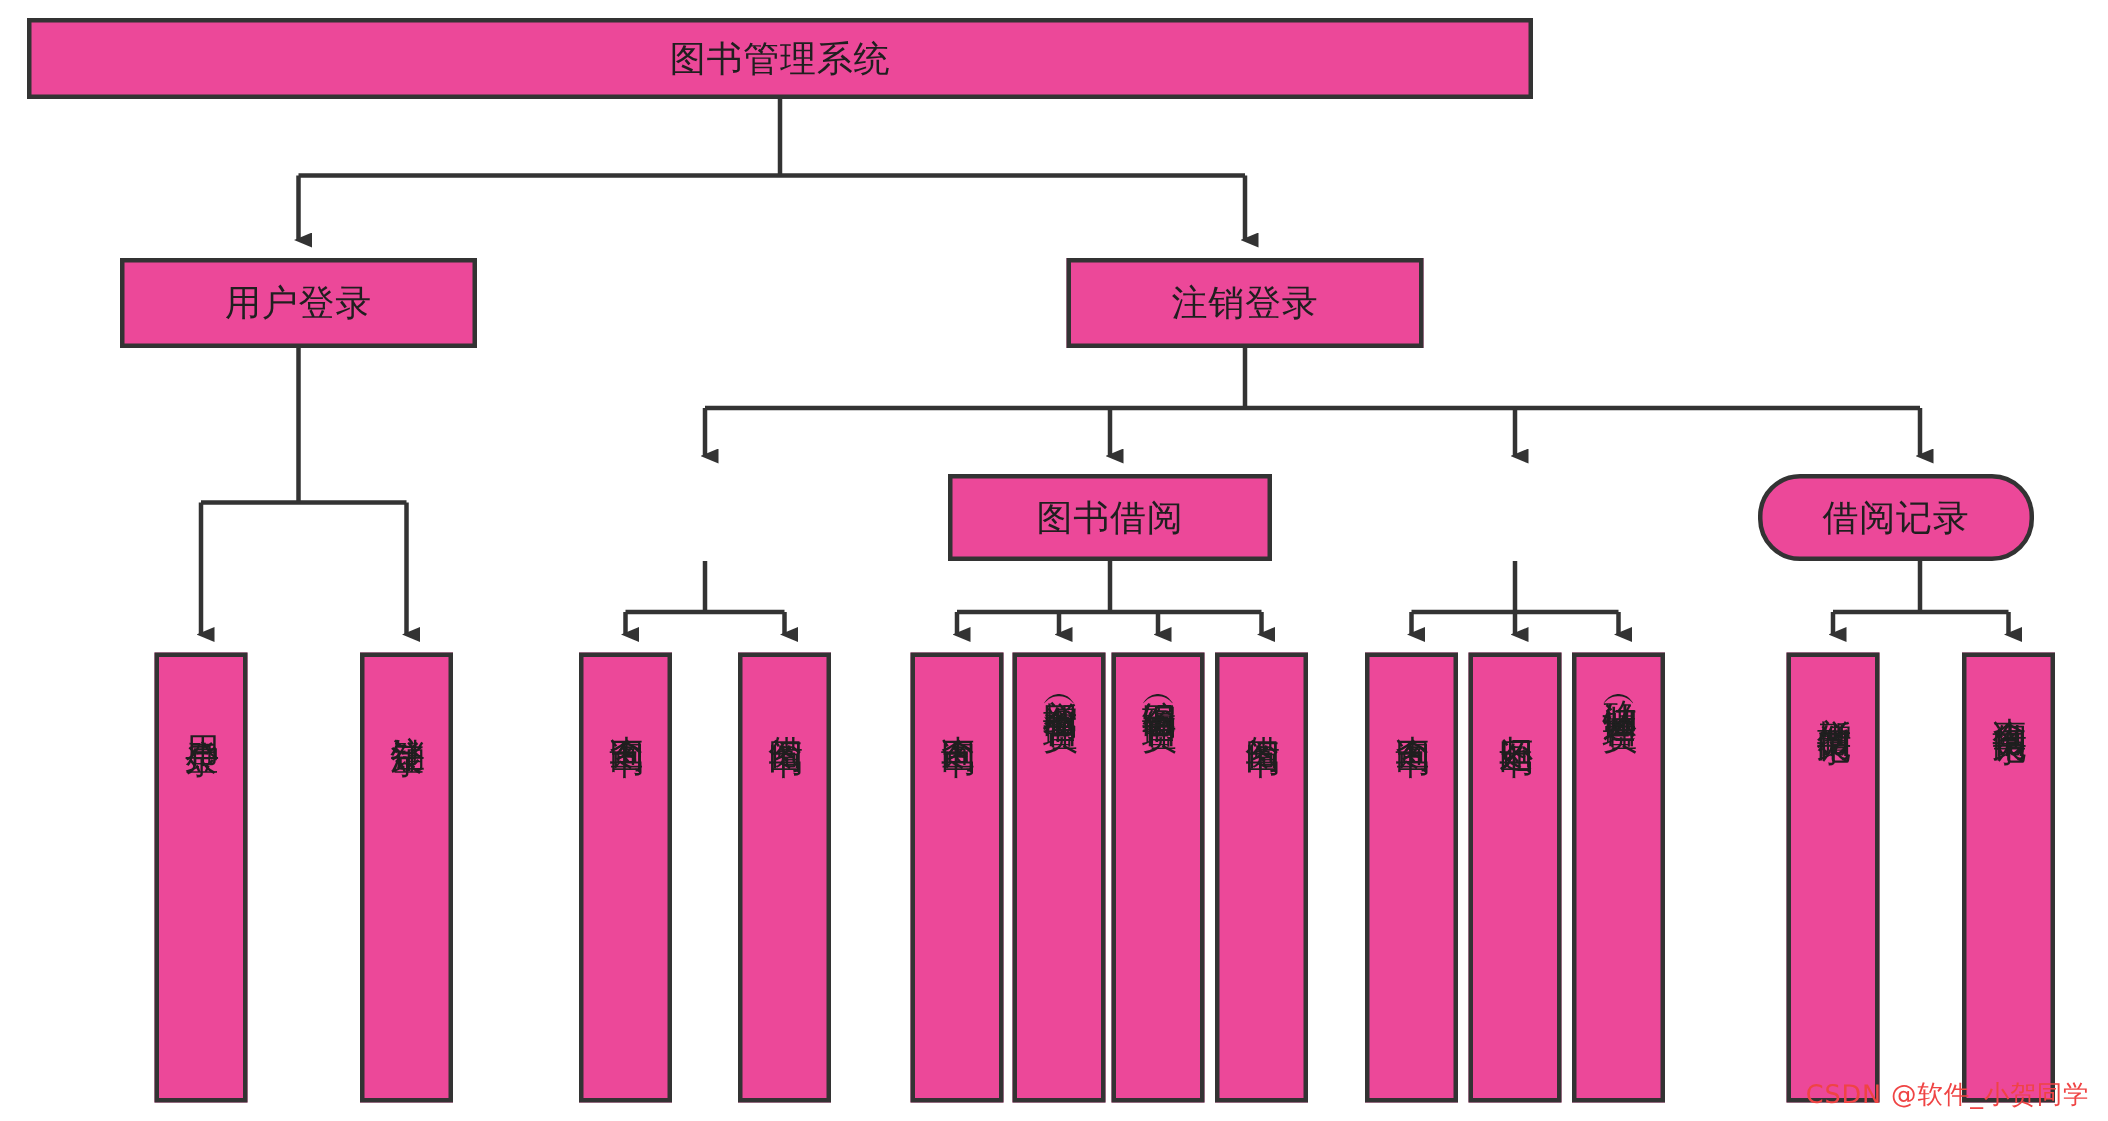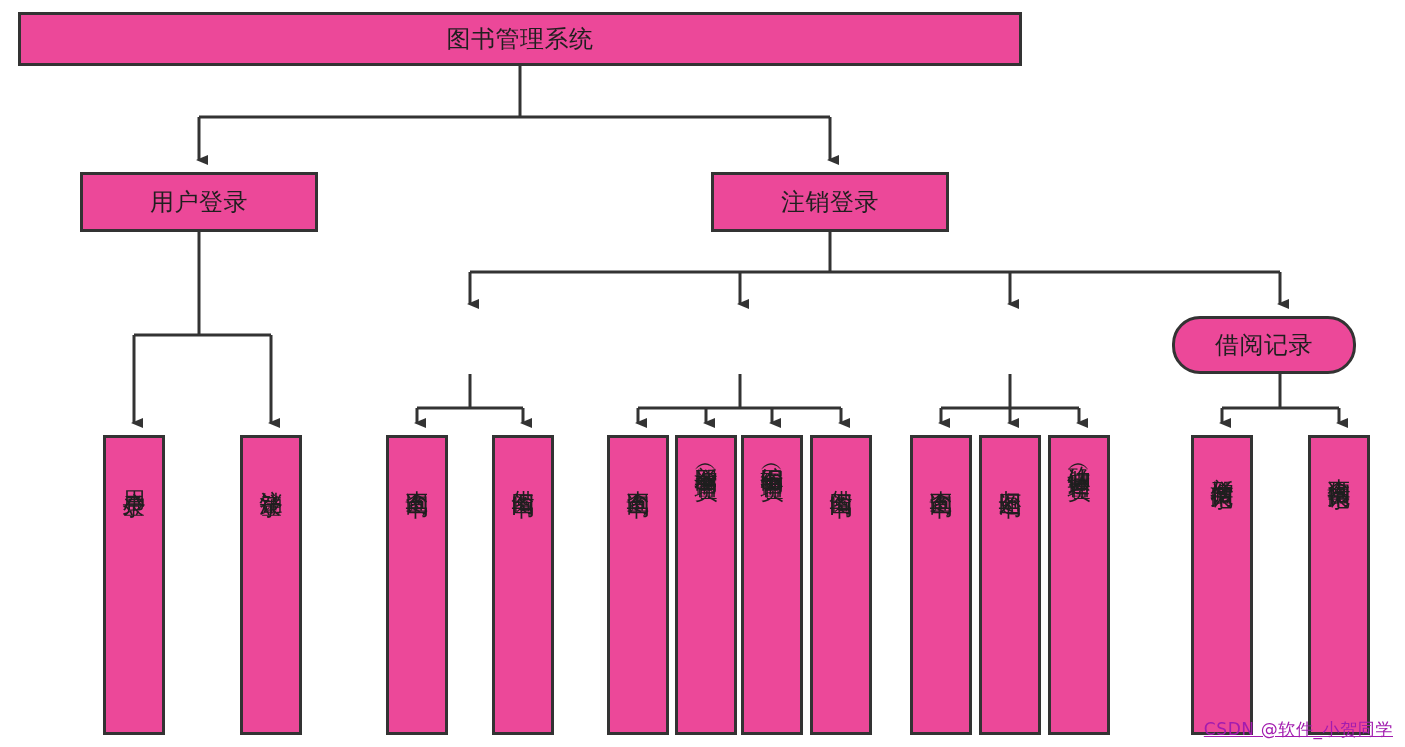--- a/index.html
+++ b/index.html
@@ -57,25 +57,24 @@
     font-size: 23px;
     line-height: 1.08;
     letter-spacing: 2px;
     max-height: 255px;
   }
   .watermark {
     position: absolute;
     right: 12px;
     bottom: 6px;
     font-size: 17px;
-    color: #a21caf;
+    color: #ef4444;
     letter-spacing: 0.6px;
     white-space: nowrap;
     z-index: 5;
-    text-decoration: underline;
   }
 </style>
 </head>
 <body>
 
 <div id="diagram-root">
 
   <svg id="connectors" viewBox="0 0 1405 747">
     <defs>
       <marker id="arrow" markerWidth="12" markerHeight="12" refX="5" refY="9" orient="auto" markerUnits="userSpaceOnUse">
@@ -132,20 +131,23 @@
     <span class="node-label">图书管理系统</span>
   </div>
 
   <div class="node" style="left:80px; top:172px; width:238px; height:60px;">
     <span class="node-label">用户登录</span>
   </div>
   <div class="node" style="left:711px; top:172px; width:238px; height:60px;">
     <span class="node-label">注销登录</span>
   </div>
 
+  <div class="node" style="left:632px; top:316px; width:216px; height:58px;">
+    <span class="node-label">图书借阅</span>
+  </div>
   <div class="node" style="left:1172px; top:316px; width:184px; height:58px;border-radius:28px;">
     <span class="node-label">借阅记录</span>
   </div>
 
   <div class="node leaf" style="left:103px; top:435px; width:62px; height:300px;">
     <span class="node-label">用户登录</span>
   </div>
   <div class="node leaf" style="left:240px; top:435px; width:62px; height:300px;">
     <span class="node-label">注销登录</span>
   </div>

